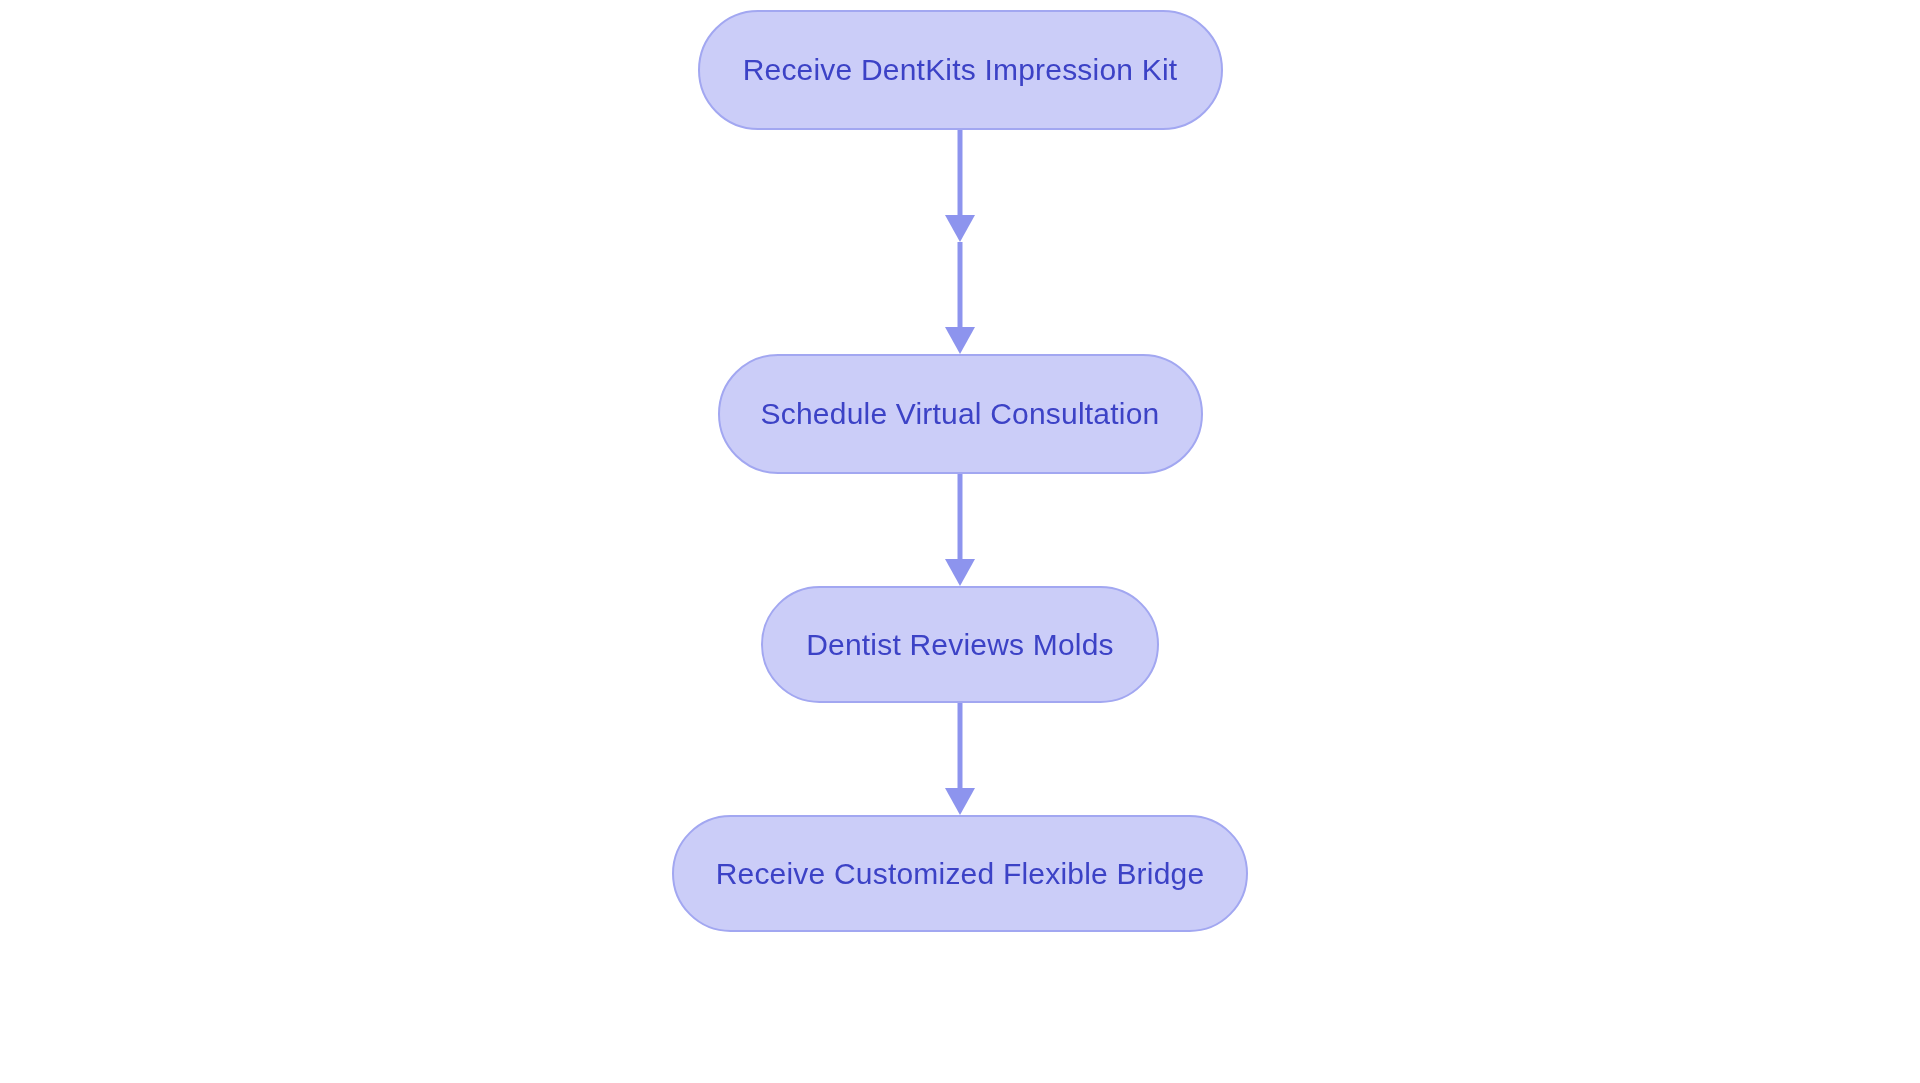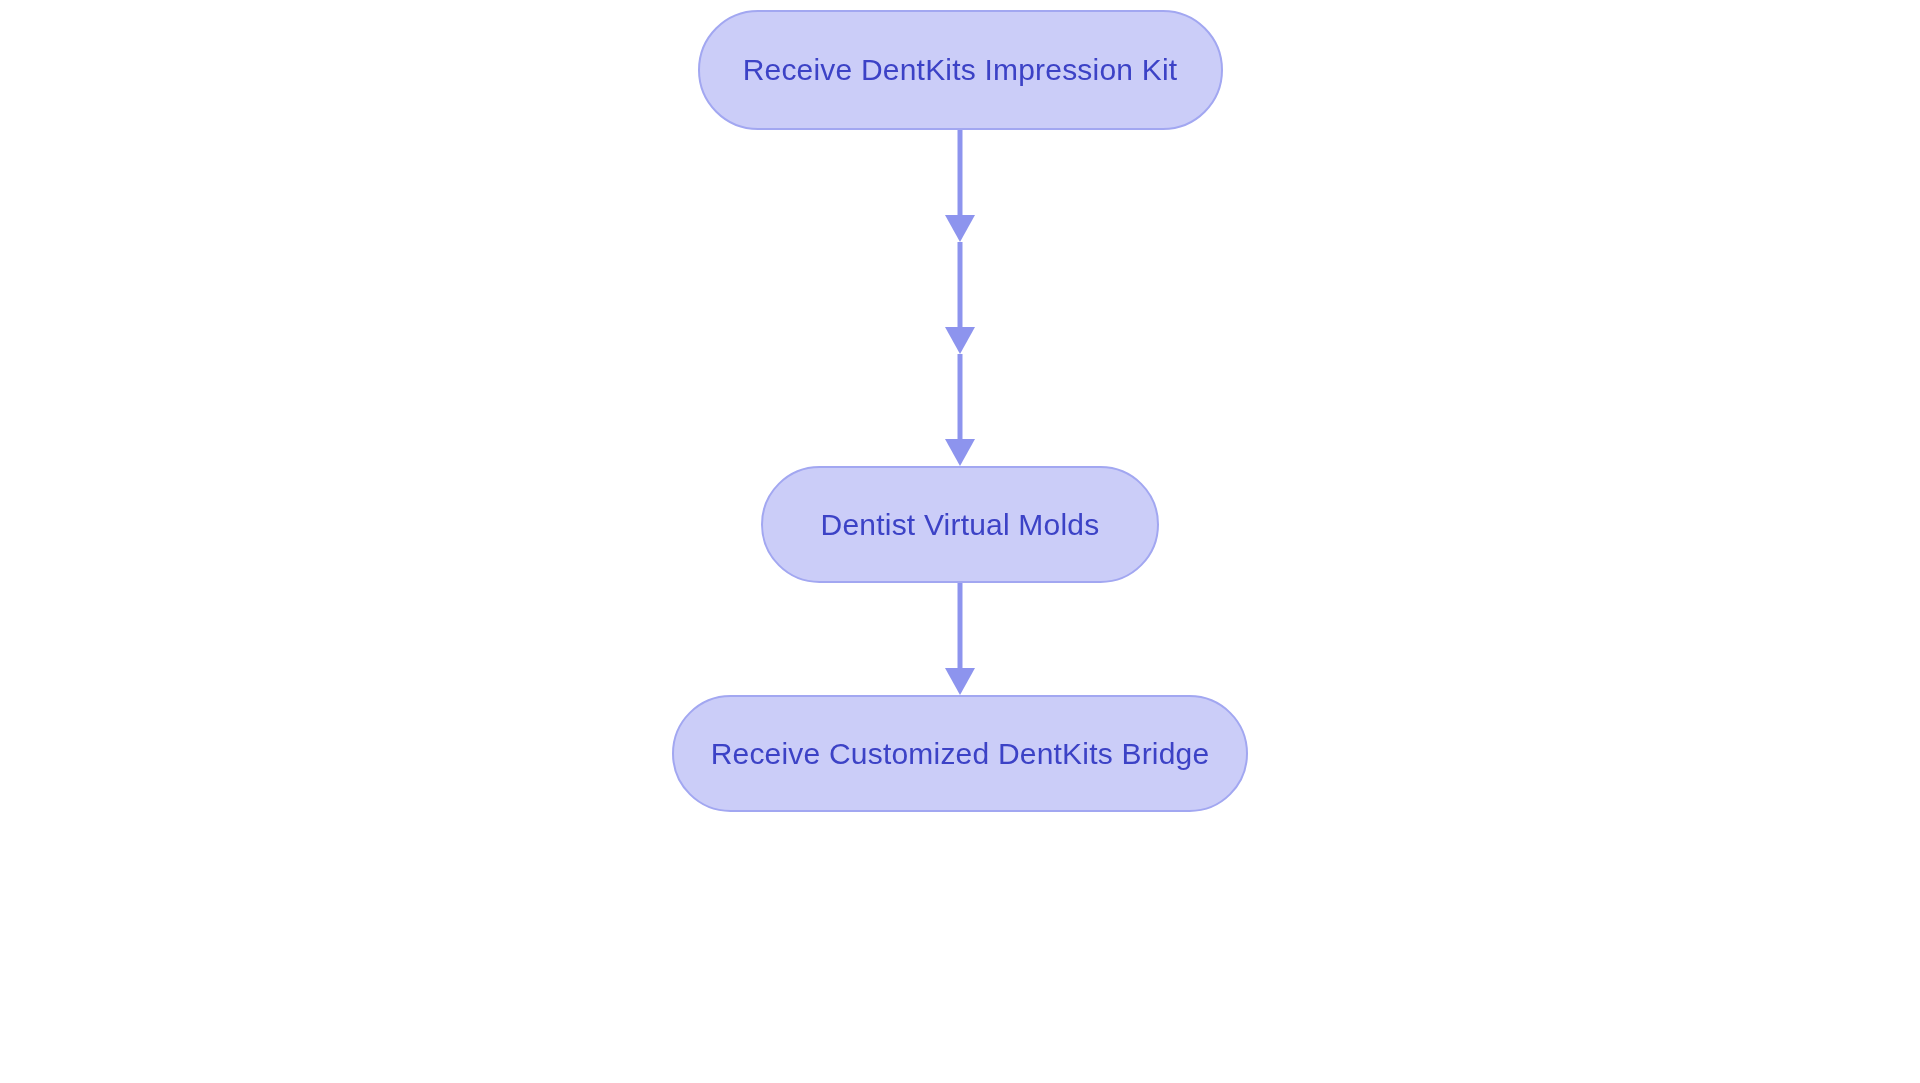--- a/index.html
+++ b/index.html
@@ -76,36 +76,39 @@
   </div>
 
 
   <div class="connector">
     <svg viewBox="0 0 34 112" xmlns="http://www.w3.org/2000/svg">
       <line x1="17" y1="0" x2="17" y2="86" stroke="currentColor" stroke-width="5"></line>
       <polygon points="2,85 32,85 17,112" fill="currentColor"></polygon>
     </svg>
   </div>
 
+  <div class="node node-2">
+    <span>Schedule Virtual Consultation</span>
+  </div>
 
   <div class="connector">
     <svg viewBox="0 0 34 112" xmlns="http://www.w3.org/2000/svg">
       <line x1="17" y1="0" x2="17" y2="86" stroke="currentColor" stroke-width="5"></line>
       <polygon points="2,85 32,85 17,112" fill="currentColor"></polygon>
     </svg>
   </div>
 
   <div class="node node-3">
-    <span>Dentist Virtual Molds</span>
+    <span>Dentist Reviews Molds</span>
   </div>
 
   <div class="connector">
     <svg viewBox="0 0 34 112" xmlns="http://www.w3.org/2000/svg">
       <line x1="17" y1="0" x2="17" y2="86" stroke="currentColor" stroke-width="5"></line>
       <polygon points="2,85 32,85 17,112" fill="currentColor"></polygon>
     </svg>
   </div>
 
   <div class="node node-4">
-    <span>Receive Customized DentKits Bridge</span>
+    <span>Receive Customized Flexible Bridge</span>
   </div>
 
 </div>
 
 </body></html>

